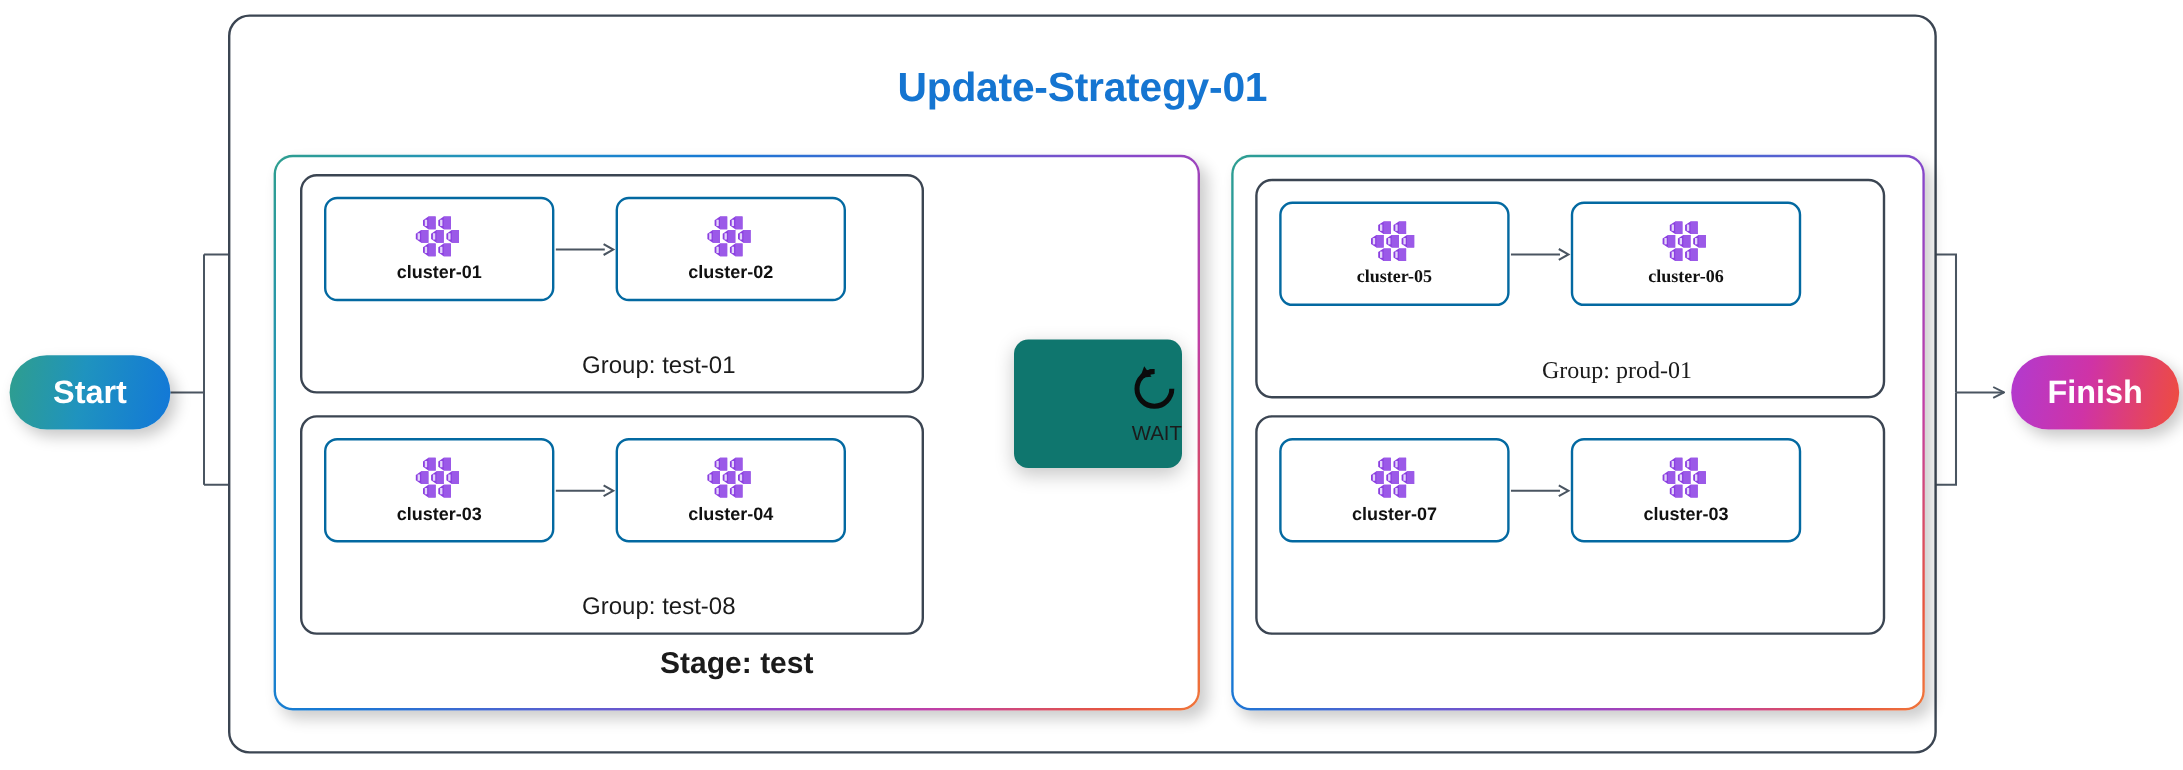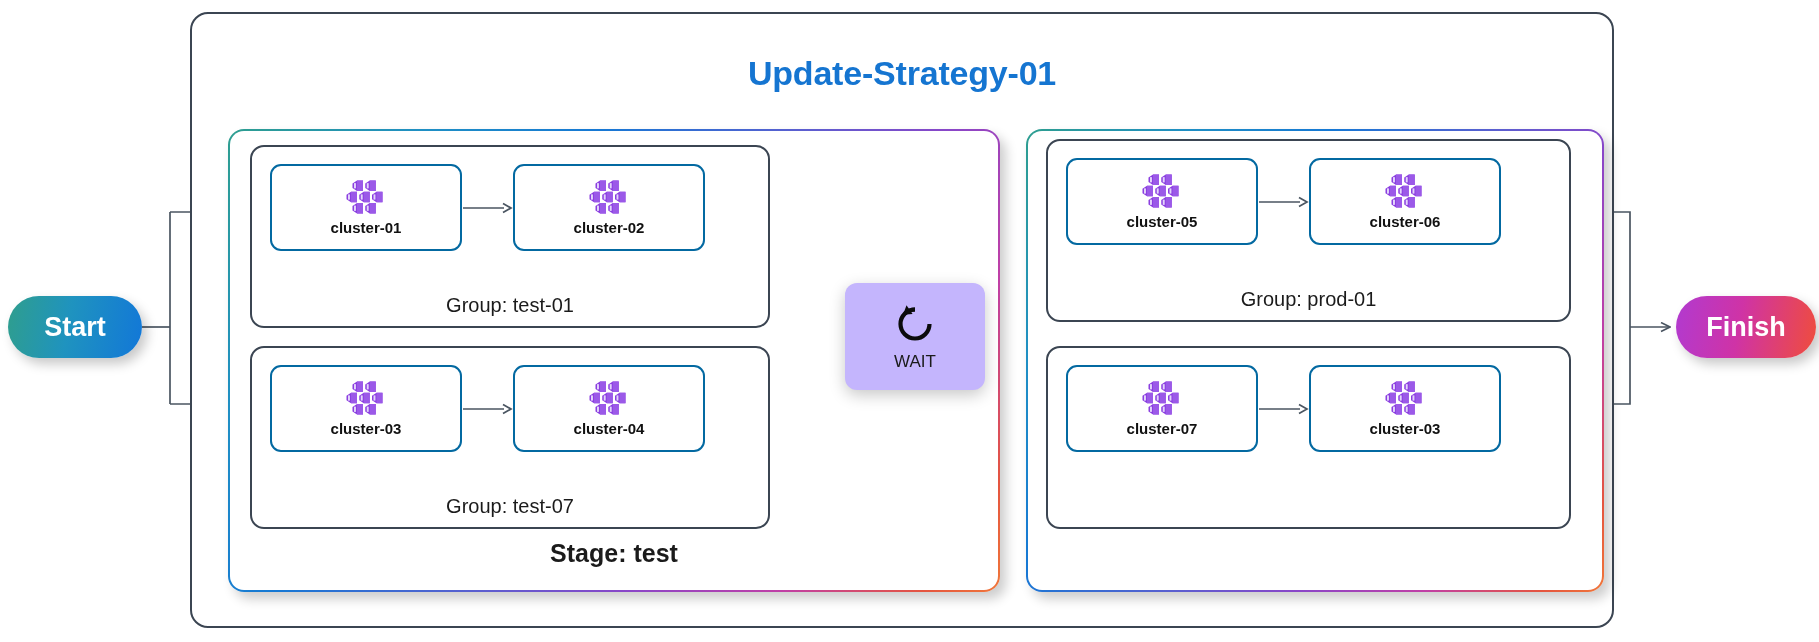--- a/index.html
+++ b/index.html
@@ -103,25 +103,26 @@
     background: #ffffff;
   }
   .group-label {
     position: absolute;
     left: 0;
     bottom: 9px;
     width: 100%;
     text-align: center;
     font-size: 20px;
     color: #1b1b1b;
+    padding-left: 39px;
   }
 
   #group-test-01 { left: 20px;  top: 14px;  width: 520px; height: 183px; }
   #group-test-02 { left: 20px;  top: 215px; width: 520px; height: 183px; }
-  #group-prod-01 { left: 18px;  top: 8px;  width: 525px; height: 183px; }
+  #group-prod-01 { left: 18px;  top: 18px;  width: 525px; height: 183px; font-family: Liberation Serif, serif; }
   #group-prod-02 { left: 18px;  top: 215px; width: 525px; height: 183px; }
 
   
   .cluster {
     position: absolute;
     box-sizing: border-box;
     border: 2px solid #0369a1;
     border-radius: 11px;
     background: #ffffff;
     display: flex;
@@ -152,25 +153,25 @@
   }
 
   
   #wait-node {
     position: absolute;
     left: 845px;
     top: 283px;
     width: 140px;
     height: 107px;
     border-radius: 12px;
-    background: #c4b5fd;
+    background: #0f766e;
     box-shadow: 0 5px 16px rgba(0,0,0,0.22);
     display: flex;
     flex-direction: column;
-    align-items: center;
+    align-items: flex-end;
     justify-content: center;
     box-sizing: border-box;
   }
   .wait-label {
     font-size: 17px;
     color: #1b1b1b;
     margin-top: 6px;
   }
 
   
@@ -423,21 +424,21 @@
               <g transform="translate(31,32)">
                   <path d="M0,4 L6,0 L14,0 L14,14 L6,14 L0,10 Z" fill="#8b3fe0"></path>
                   <path d="M6,0 L14,0 L14,14 L6,14 Z" fill="#9b59e8"></path>
                   <rect x="2" y="3.5" width="2.6" height="7" fill="#e3d4fb"></rect>
                 </g>
             </g>
           </svg>
           <div class="cluster-label">cluster-04</div>
         </div>
 
-        <div class="group-label">Group: test-07</div>
+        <div class="group-label">Group: test-08</div>
       </div>
 
       <div class="stage-label">Stage: test</div>
     </div>
   </div>
 
   <div class="stage" id="stage-prod">
     <div class="stage-inner">
 
       <div class="group" id="group-prod-01">

